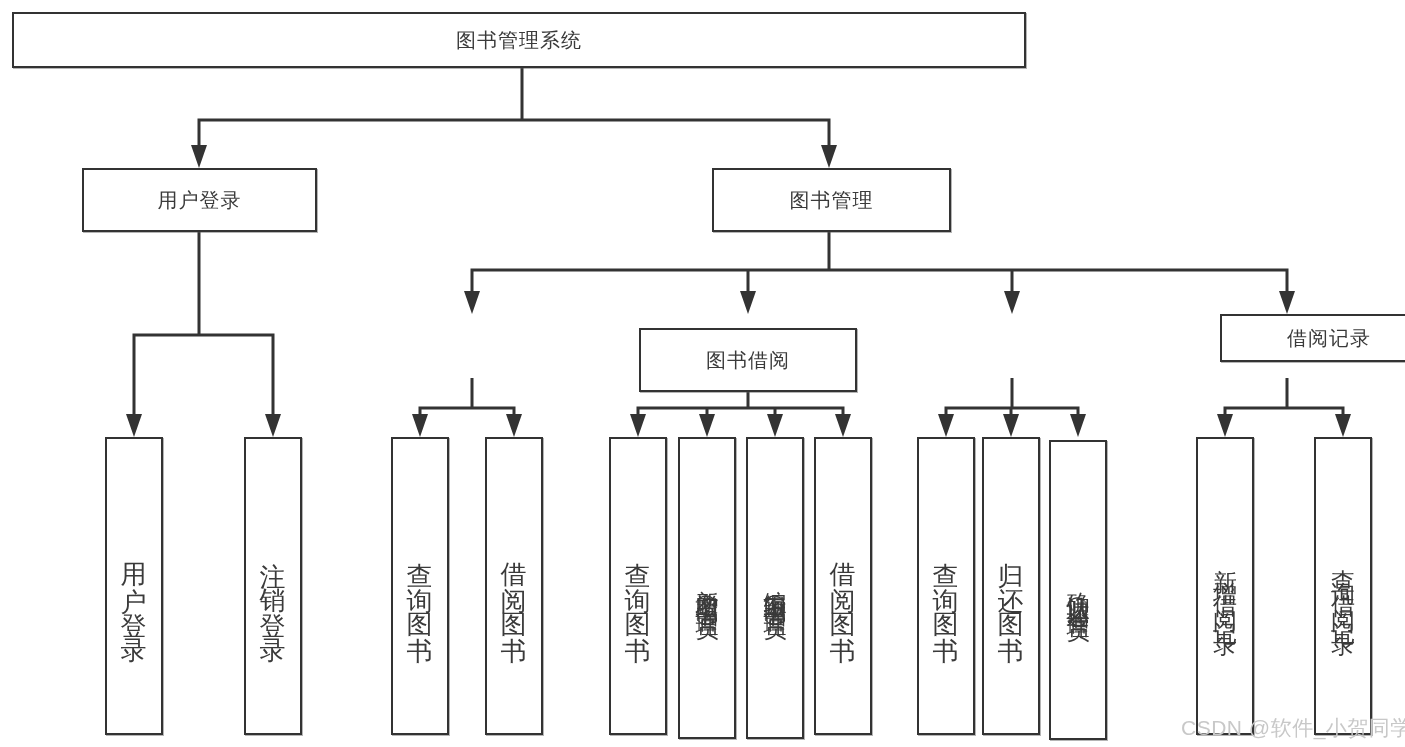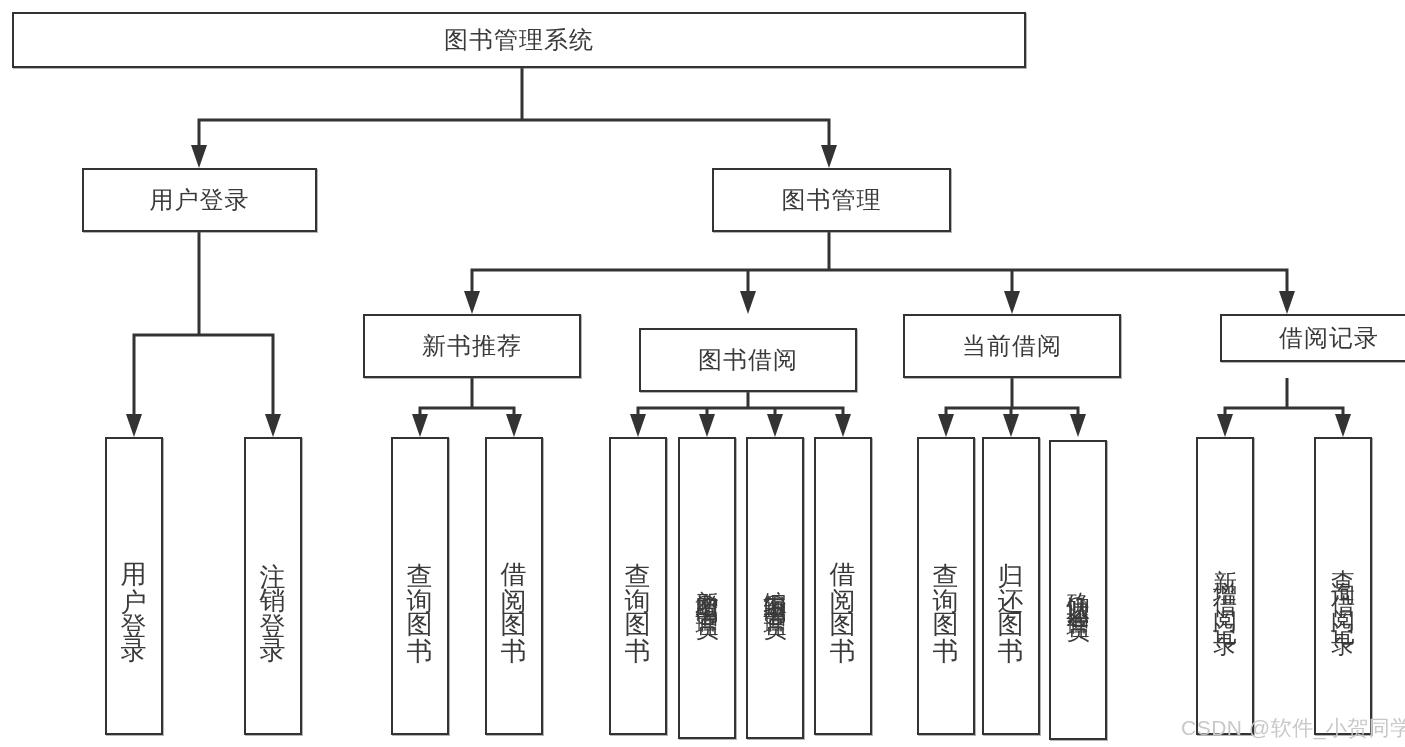--- a/index.html
+++ b/index.html
@@ -15,21 +15,21 @@
     position:absolute;
     box-sizing:border-box;
     background:#ffffff;
     border:2.5px solid #333333;
     box-shadow:1px 1px 0 rgba(90,90,90,0.45);
     color:#3a3a3a;
     display:flex;align-items:center;justify-content:center;
     z-index:2;
     white-space:nowrap;
   }
-  .h{font-size:24px;letter-spacing:1px;}
+  .h{font-size:20px;letter-spacing:1px;}
   .v{
     writing-mode:vertical-rl;
     text-orientation:mixed;
     font-size:26px;
     letter-spacing:25px;
     white-space:normal;
     line-height:1;
     padding-top:12px;
   }
   .v.mid{font-size:24px;letter-spacing:13px;padding-top:6px;}
@@ -84,23 +84,21 @@
       <polygon points="1217,414 1233,414 1225,437"></polygon>
       <polygon points="1335,414 1351,414 1343,437"></polygon>
     </g>
   </svg>
 
   <div class="box h" style="left:12px;top:12px;width:1014px;height:56px">图书管理系统</div>
 
   <div class="box h" style="left:82px;top:168px;width:235px;height:64px">用户登录</div>
   <div class="box h" style="left:712px;top:168px;width:239px;height:64px">图书管理</div>
 
-  <div class="box h" style="left:363px;top:314px;width:218px;height:64px">新书推荐</div>
   <div class="box h" style="left:639px;top:328px;width:218px;height:64px">图书借阅</div>
-  <div class="box h" style="left:903px;top:314px;width:218px;height:64px">当前借阅</div>
   <div class="box h" style="left:1220px;top:314px;width:218px;height:48px">借阅记录</div>
 
   <div class="box v" style="left:105px;top:437px;width:58px;height:298px">用户登录</div>
   <div class="box v" style="left:244px;top:437px;width:58px;height:298px">注销登录</div>
 
   <div class="box v" style="left:391px;top:437px;width:58px;height:298px">查询图书</div>
   <div class="box v" style="left:485px;top:437px;width:58px;height:298px">借阅图书</div>
 
   <div class="box v" style="left:609px;top:437px;width:58px;height:298px">查询图书</div>
   <div class="box v long" style="left:678px;top:437px;width:58px;height:302px">新增图书（管理员）</div>

